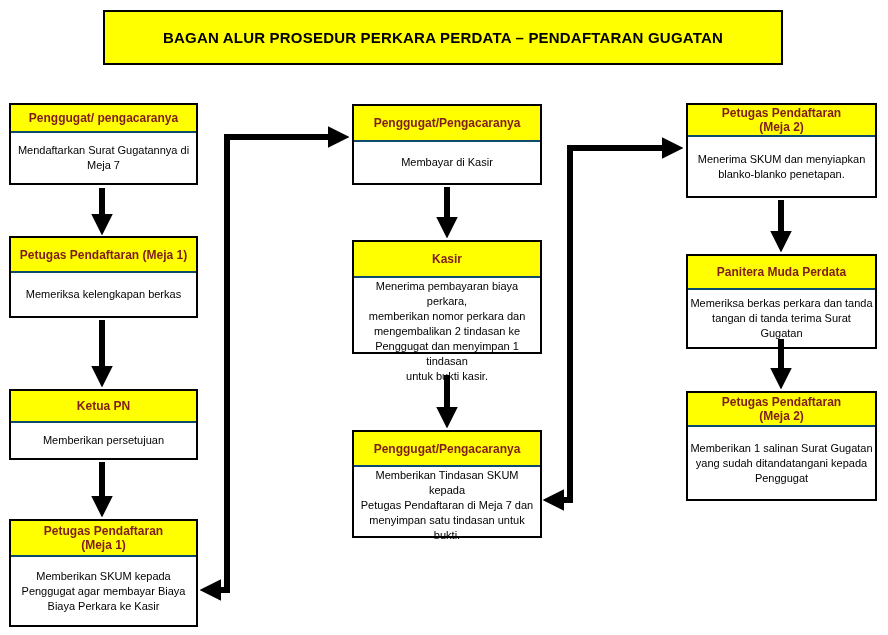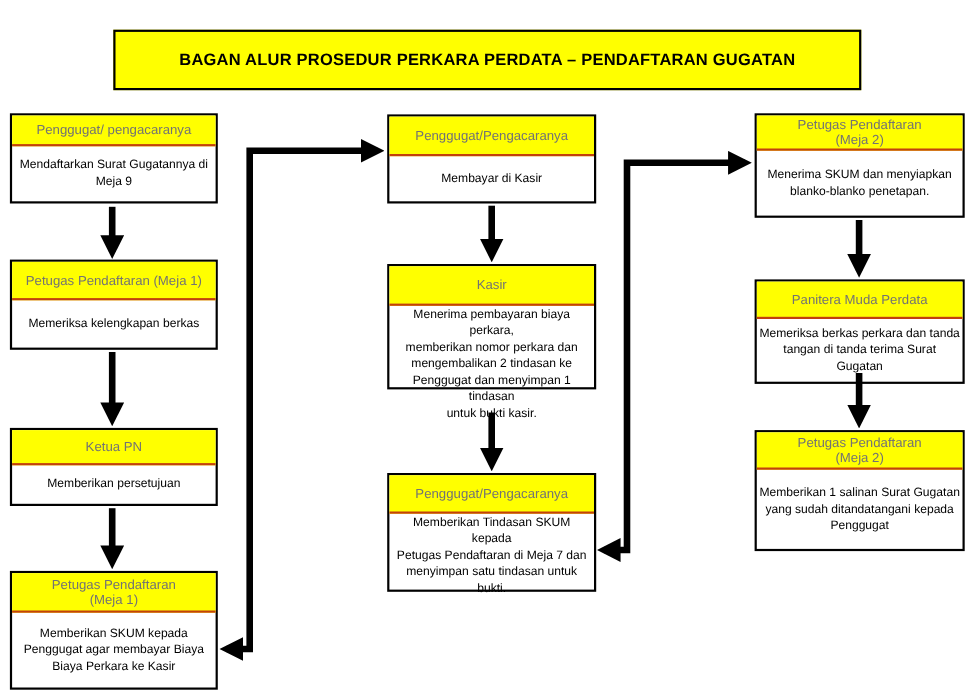--- a/index.html
+++ b/index.html
@@ -25,41 +25,40 @@
     border: 2px solid #000000;
     box-sizing: border-box;
     display: flex;
     align-items: center;
     justify-content: center;
     font-size: 15px;
     font-weight: bold;
     color: #000000;
     letter-spacing: 0.2px;
     text-align: center;
-    margin-top: 17px;
   }
   .node {
     position: absolute;
     box-sizing: border-box;
     border: 2px solid #000000;
     background: #ffffff;
     display: flex;
     flex-direction: column;
   }
   .node-header {
     box-sizing: border-box;
     background: #ffff00;
-    border-bottom: 2px solid #c2410c;
+    border-bottom: 2px solid #0c4a6e;
     display: flex;
     align-items: center;
     justify-content: center;
     text-align: center;
     font-size: 12px;
-    font-weight: normal;
-    color: #737373;
+    font-weight: bold;
+    color: #7f1d1d;
     line-height: 14px;
     white-space: pre-line;
     flex: 0 0 auto;
   }
   .node-body {
     flex: 1 1 auto;
     display: flex;
     align-items: center;
     justify-content: center;
     text-align: center;
@@ -82,21 +81,21 @@
 </head>
 <body>
 
 <div id="canvas">
 
   <div id="title-box">BAGAN ALUR PROSEDUR PERKARA PERDATA – PENDAFTARAN GUGATAN</div>
 
   <div class="node" style="left:9px;top:103px;width:189px;height:82px">
     <div class="node-header" style="height:28px">Penggugat/ pengacaranya</div>
     <div class="node-body">Mendaftarkan Surat Gugatannya di
-Meja 9</div>
+Meja 7</div>
   </div>
 
   <div class="node" style="left:9px;top:236px;width:189px;height:82px">
     <div class="node-header" style="height:35px">Petugas Pendaftaran (Meja 1)</div>
     <div class="node-body">Memeriksa kelengkapan berkas</div>
   </div>
 
   <div class="node" style="left:9px;top:389px;width:189px;height:71px">
     <div class="node-header" style="height:32px">Ketua PN</div>
     <div class="node-body">Memberikan persetujuan</div>

